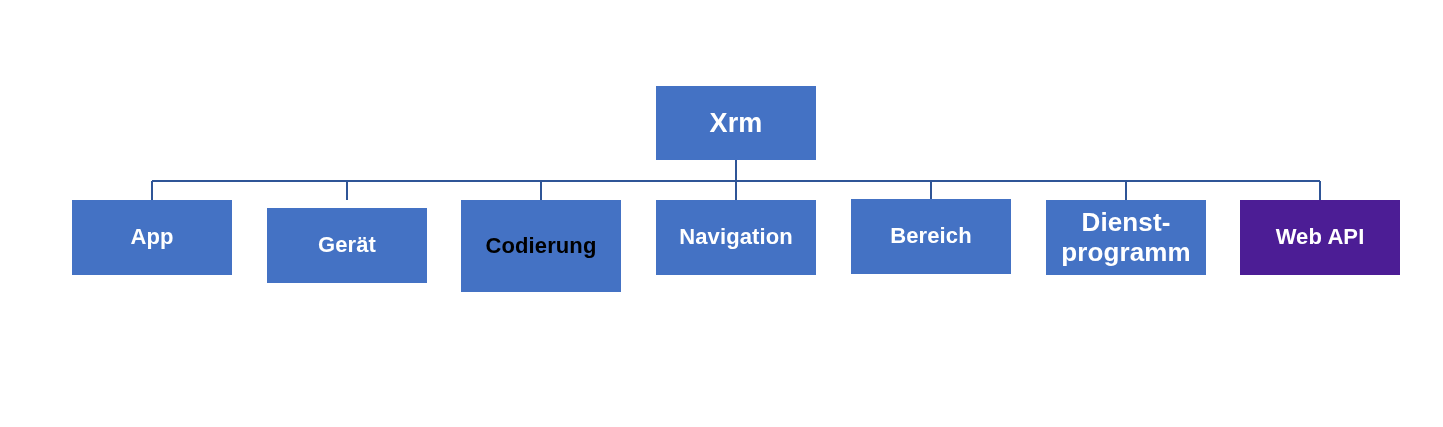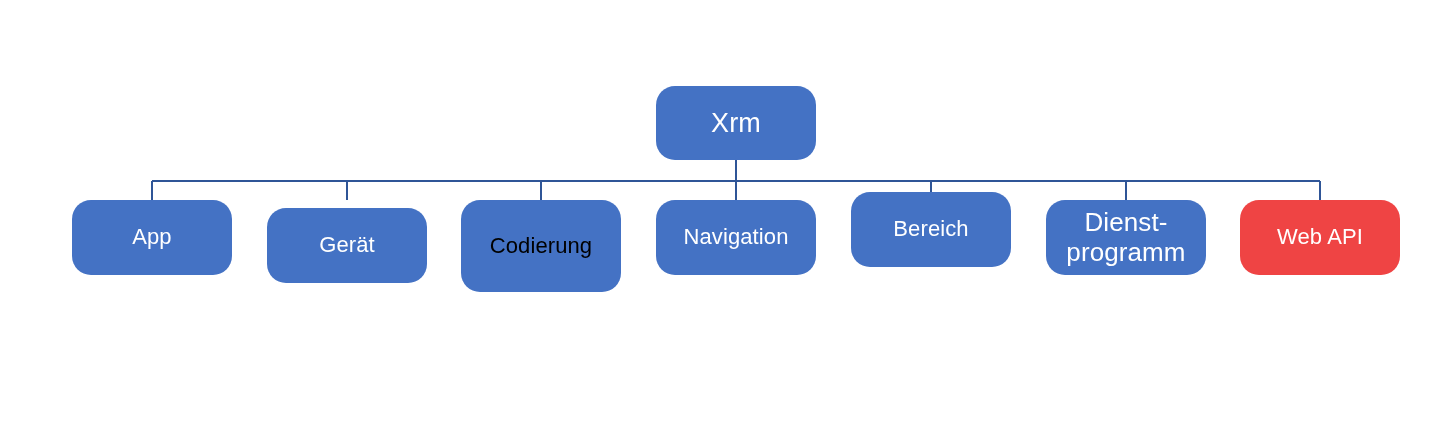--- a/index.html
+++ b/index.html
@@ -26,25 +26,24 @@
   }
   .node {
     position: absolute;
     box-sizing: border-box;
     display: flex;
     align-items: center;
     justify-content: center;
     text-align: center;
     color: #ffffff;
     font-family: "Liberation Sans", sans-serif;
-    font-weight: 400;
+    font-weight: 700;
     line-height: 1.12;
     letter-spacing: 0.1px;
     user-select: none;
-    border-radius: 19px;
   }
   .node-label {
     display: block;
     padding: 0 6px;
     white-space: pre-line;
   }
   .node-root {
     font-size: 27px;
   }
   .node-child {
@@ -80,25 +79,25 @@
       </div>
       <div class="node node-child" style="left: 267px; top: 208px; width: 160px; height: 75px; background: rgb(68, 114, 196); color: rgb(255, 255, 255);">
         <span class="node-label">Gerät</span>
       </div>
       <div class="node node-child" style="left: 461px; top: 200px; width: 160px; height: 92px; background: rgb(68, 114, 196); color: #000000;">
         <span class="node-label">Codierung</span>
       </div>
       <div class="node node-child" style="left: 656px; top: 200px; width: 160px; height: 75px; background: rgb(68, 114, 196); color: rgb(255, 255, 255);">
         <span class="node-label">Navigation</span>
       </div>
-      <div class="node node-child" style="left: 851px; top: 192px; width: 160px; height: 75px; background: rgb(68, 114, 196); color: rgb(255, 255, 255);">
+      <div class="node node-child" style="left: 851px; top: 199px; width: 160px; height: 75px; background: rgb(68, 114, 196); color: rgb(255, 255, 255);">
         <span class="node-label">Bereich</span>
       </div>
       <div class="node node-child two-line" style="left: 1046px; top: 200px; width: 160px; height: 75px; background: rgb(68, 114, 196); color: rgb(255, 255, 255);">
         <span class="node-label">Dienst-
 programm</span>
       </div>
-      <div class="node node-child" style="left: 1240px; top: 200px; width: 160px; height: 75px; background: #ef4444; color: rgb(255, 255, 255);">
+      <div class="node node-child" style="left: 1240px; top: 200px; width: 160px; height: 75px; background: #4c1d95; color: rgb(255, 255, 255);">
         <span class="node-label">Web API</span>
       </div>
     </div>
 
 </div>
 
 </body></html>

